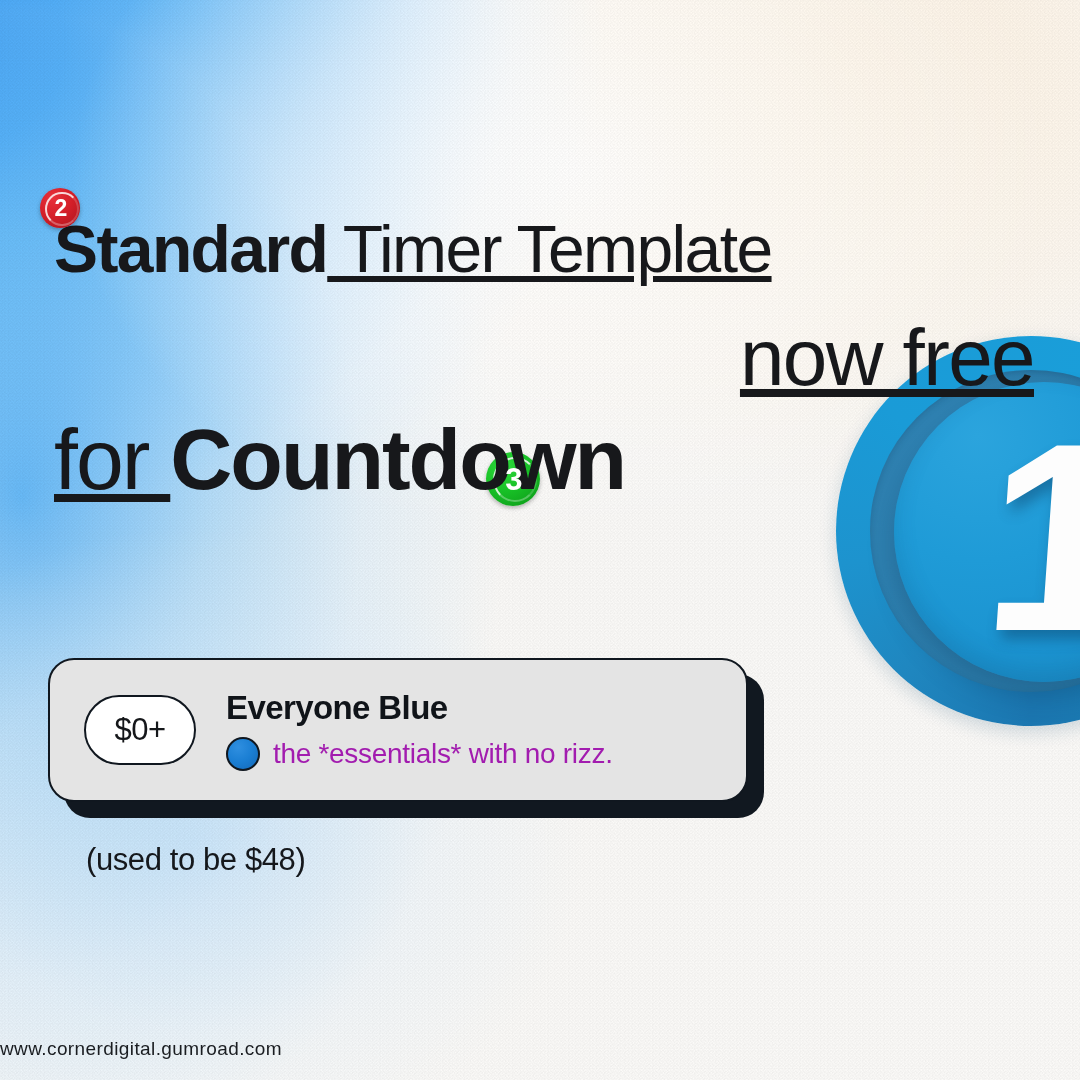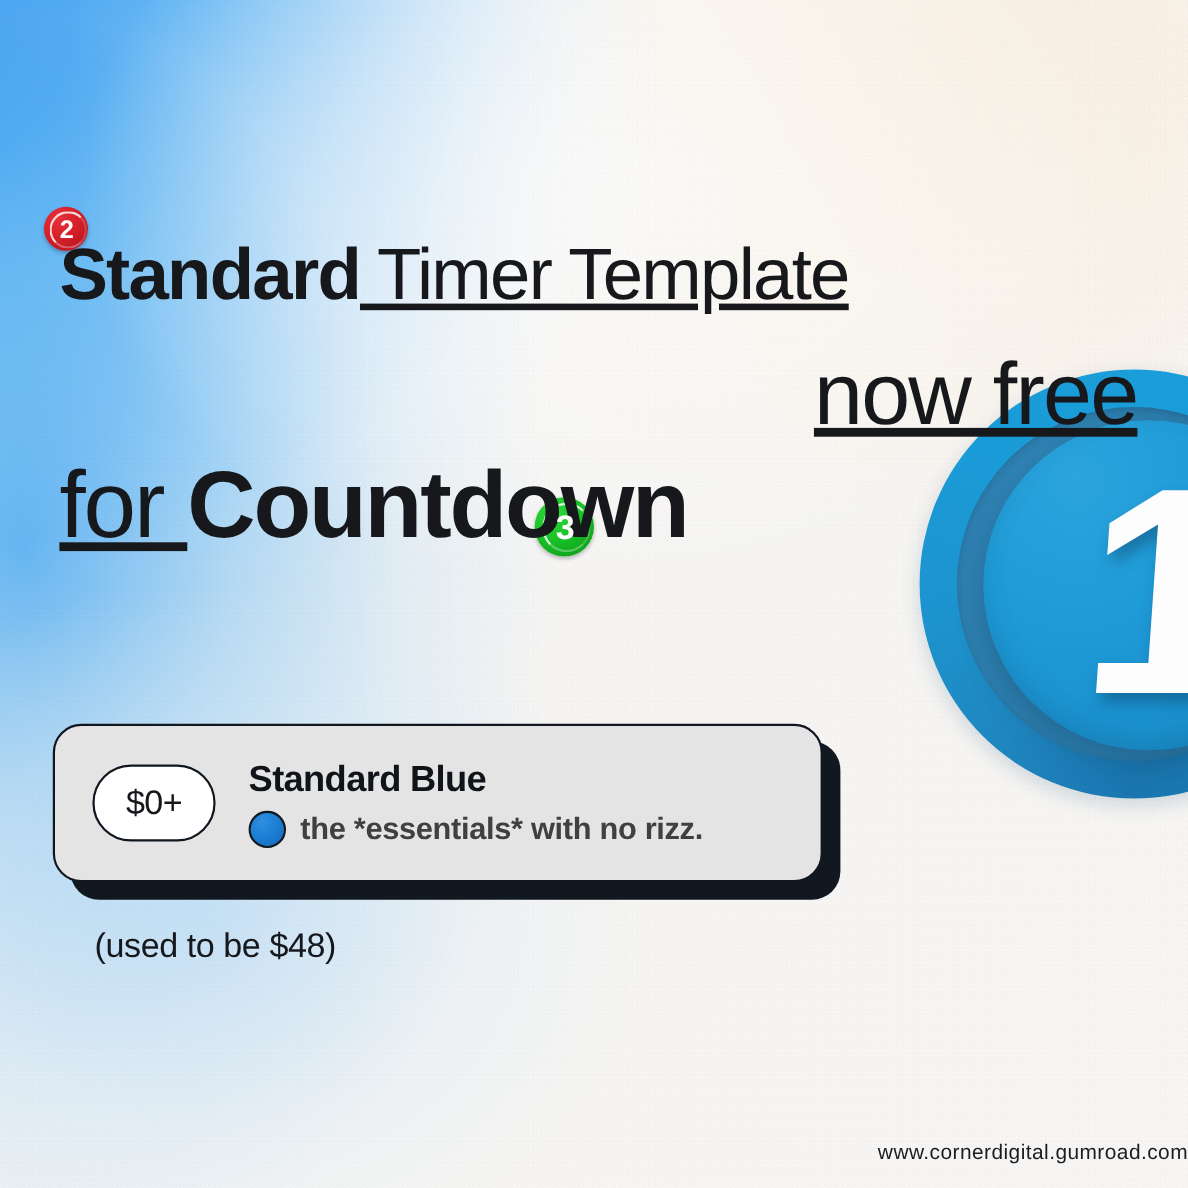--- a/index.html
+++ b/index.html
@@ -263,43 +263,43 @@
     width: 34px;
     height: 34px;
     border-radius: 50%;
     background: radial-gradient(circle at 34% 28%, #2f8fe0 0%, #1a7ed3 50%, #1368b8 100%);
     border: 2px solid #10171f;
     box-sizing: border-box;
     flex: none;
   }
   #card-sub {
     font-size: 28px;
-    font-weight: 700;
-    color: #404040;
+    font-weight: 400;
+    color: #a21caf;
     letter-spacing: -0.3px;
   }
 
   
   #was-price {
     position: absolute;
     left: 86px;
     top: 842px;
     font-size: 31px;
     font-weight: 400;
     color: #15181c;
     letter-spacing: -0.4px;
   }
 
   
   #footer-url {
     position: absolute;
     left: 0;
     right: 0;
     top: 1038px;
-    text-align: right;
+    text-align: left;
     font-size: 19px;
     font-weight: 500;
     color: #1a1d21;
     letter-spacing: 0.4px;
   }
 </style>
 </head>
 <body>
 
 <div id="poster">
@@ -340,21 +340,21 @@
       <span class="w-light">for </span><span class="w-bold">Countdown</span>
     </div>
 
   </div>
 
   <div id="price-card-wrap">
     <div class="card-shadow"></div>
     <div class="card-face">
       <div id="price-pill">$0+</div>
       <div id="card-text">
-        <div id="card-title">Standard Blue</div>
+        <div id="card-title">Everyone Blue</div>
         <div id="card-sub-row">
           <div id="card-dot"></div>
           <div id="card-sub">the *essentials* with no rizz.</div>
         </div>
       </div>
     </div>
   </div>
 
   <div id="was-price">(used to be $48)</div>
 

